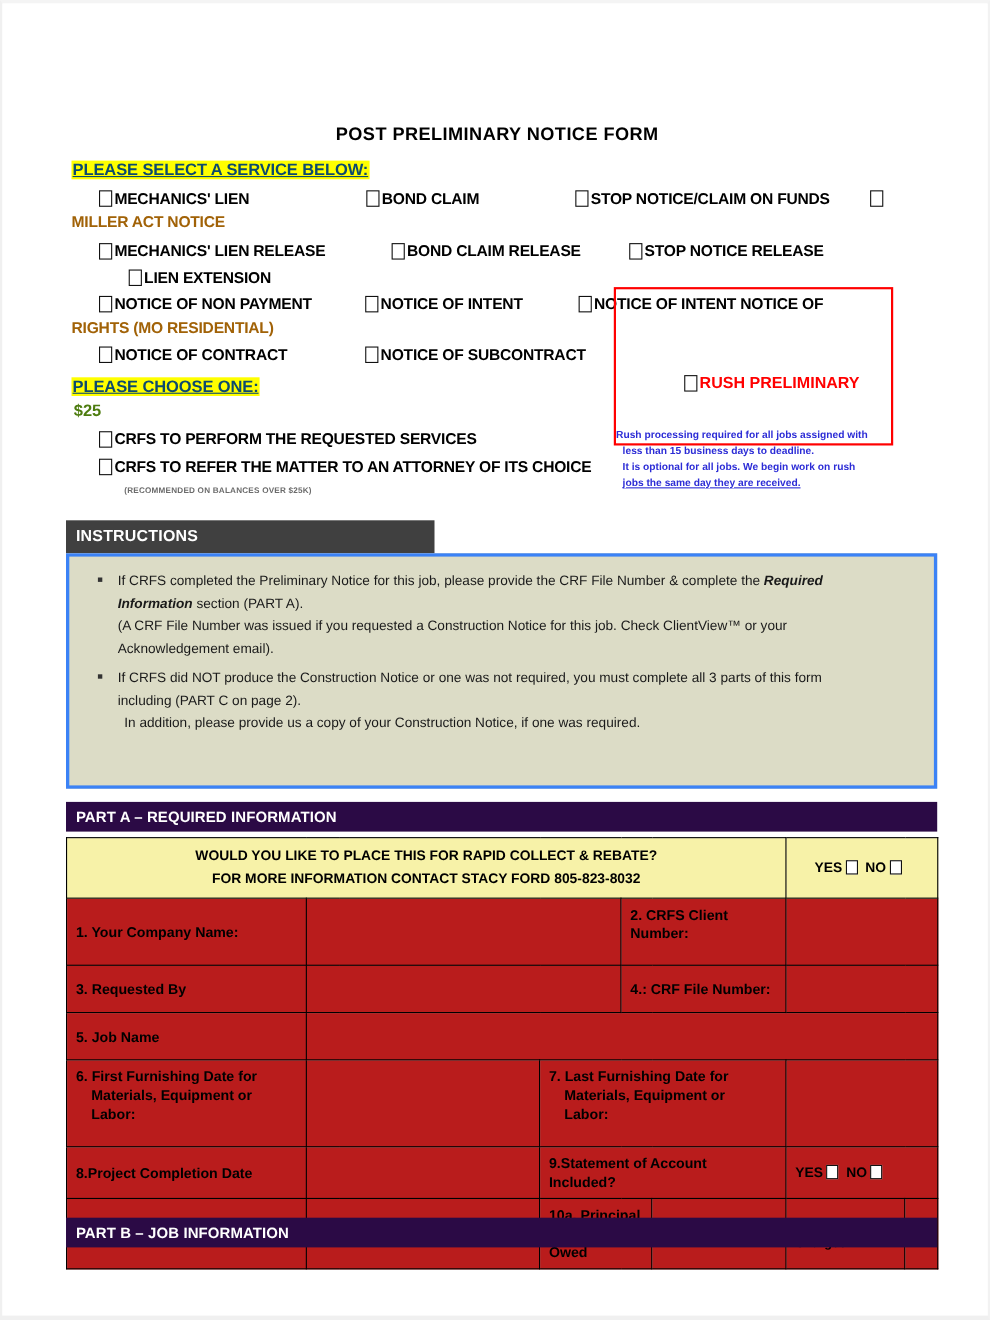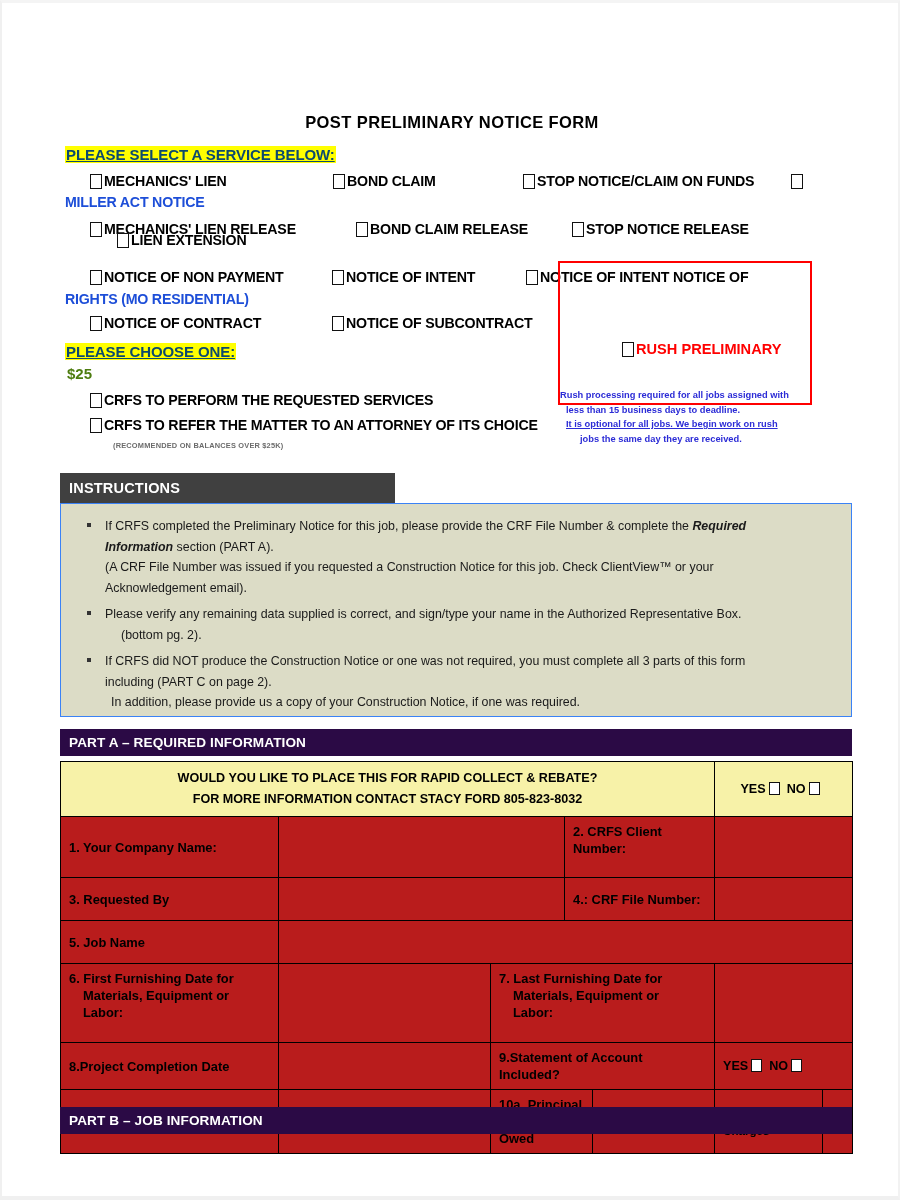--- a/index.html
+++ b/index.html
@@ -78,21 +78,21 @@
     font-weight: bold;
     color: #000;
     white-space: nowrap;
     letter-spacing: -.2px;
   }
   .opt .lbl { letter-spacing: -.2px; }
   .contline {
     position: absolute;
     font-size: 14.2px;
     font-weight: bold;
-    color: #1d4ed8;
+    color: #a16207;
     white-space: nowrap;
     letter-spacing: -.2px;
   }
 
   
   #rush-box {
     position: absolute;
     left: 556px; top: 258px;
     width: 254px; height: 144px;
     border: 2px solid #ff0000;
@@ -112,43 +112,43 @@
     position: absolute;
     left: 558px; top: 385px;
     width: 262px;
     font-size: 9.3px;
     color: #2c2cd6;
     line-height: 14.5px;
     font-weight: 600;
   }
   #rush-note .l1 { display: block; margin-left: 0px; }
   #rush-note .l2 { display: block; margin-left: 6px; }
-  #rush-note .l3 { display: block; margin-left: 6px; text-decoration: underline; }
-  #rush-note .l4 { display: block; margin-left: 20px; }
+  #rush-note .l3 { display: block; margin-left: 6px; }
+  #rush-note .l4 { display: block; margin-left: 6px; text-decoration: underline; }
 
   
   #instr-head {
     position: absolute;
     left: 58px; top: 470px;
     width: 335px; height: 30px;
     background: #404040;
     color: #ffffff;
     font-size: 14.5px;
     font-weight: bold;
     line-height: 30px;
     padding-left: 9px;
     box-sizing: border-box;
     letter-spacing: .2px;
   }
   #instr-body {
     position: absolute;
     left: 58px; top: 500px;
     width: 792px; height: 214px;
     background: #dcdcc6;
-    border: 1px solid #3b82f6;
+    border: 3px solid #3b82f6;
     box-sizing: border-box;
     padding: 12px 14px 0 14px;
     font-size: 12.4px;
     color: #1a1a1a;
     line-height: 20.5px;
   }
   .ins-item {
     position: relative;
     padding-left: 30px;
     margin-bottom: 6px;
@@ -238,21 +238,21 @@
   <div class="opt" style="left:88px; top:218px;">
     <span class="cb"></span><span class="lbl">MECHANICS' LIEN RELEASE</span>
   </div>
   <div class="opt" style="left:354px; top:218px;">
     <span class="cb"></span><span class="lbl">BOND CLAIM RELEASE</span>
   </div>
   <div class="opt" style="left:570px; top:218px;">
     <span class="cb"></span><span class="lbl">STOP NOTICE RELEASE</span>
   </div>
 
-  <div class="opt" style="left:115px; top:229px;">
+  <div class="opt" style="left:115px; top:242px;">
     <span class="cb"></span><span class="lbl">LIEN EXTENSION</span>
   </div>
 
   <div class="opt" style="left:88px; top:266px;">
     <span class="cb"></span><span class="lbl">NOTICE OF NON PAYMENT</span>
   </div>
   <div class="opt" style="left:330px; top:266px;">
     <span class="cb"></span><span class="lbl">NOTICE OF INTENT</span>
   </div>
   <div class="opt" style="left:524px; top:266px;">
@@ -293,25 +293,20 @@
   <div id="instr-body">
 
     <div class="ins-item">
       <span class="bullet"></span>
       <span class="ind0"><span>If CRFS completed the Preliminary Notice for this job, please provide the CRF File Number &amp; complete the </span><i>Required</i></span>
       <span class="ind0"><i>Information</i><span> section (PART A).</span></span>
       <span class="ind0">(A CRF File Number was issued if you requested a Construction Notice for this job. Check ClientView™ or your</span>
       <span class="ind0">Acknowledgement email).</span>
     </div>
 
-    <div class="ins-item">
-      <span class="bullet"></span>
-      <span class="ind0">Please verify any remaining data supplied is correct, and sign/type your name in the Authorized Representative Box.</span>
-      <span class="ind">(bottom pg. 2).</span>
-    </div>
 
     <div class="ins-item">
       <span class="bullet"></span>
       <span class="ind0">If CRFS did NOT produce the Construction Notice or one was not required, you must complete all 3 parts of this form</span>
       <span class="ind0">including (PART C on page 2).</span>
       <span class="ind0" style="padding-left:6px;">In addition, please provide us a copy of your Construction Notice, if one was required.</span>
     </div>
 
   </div>
 

